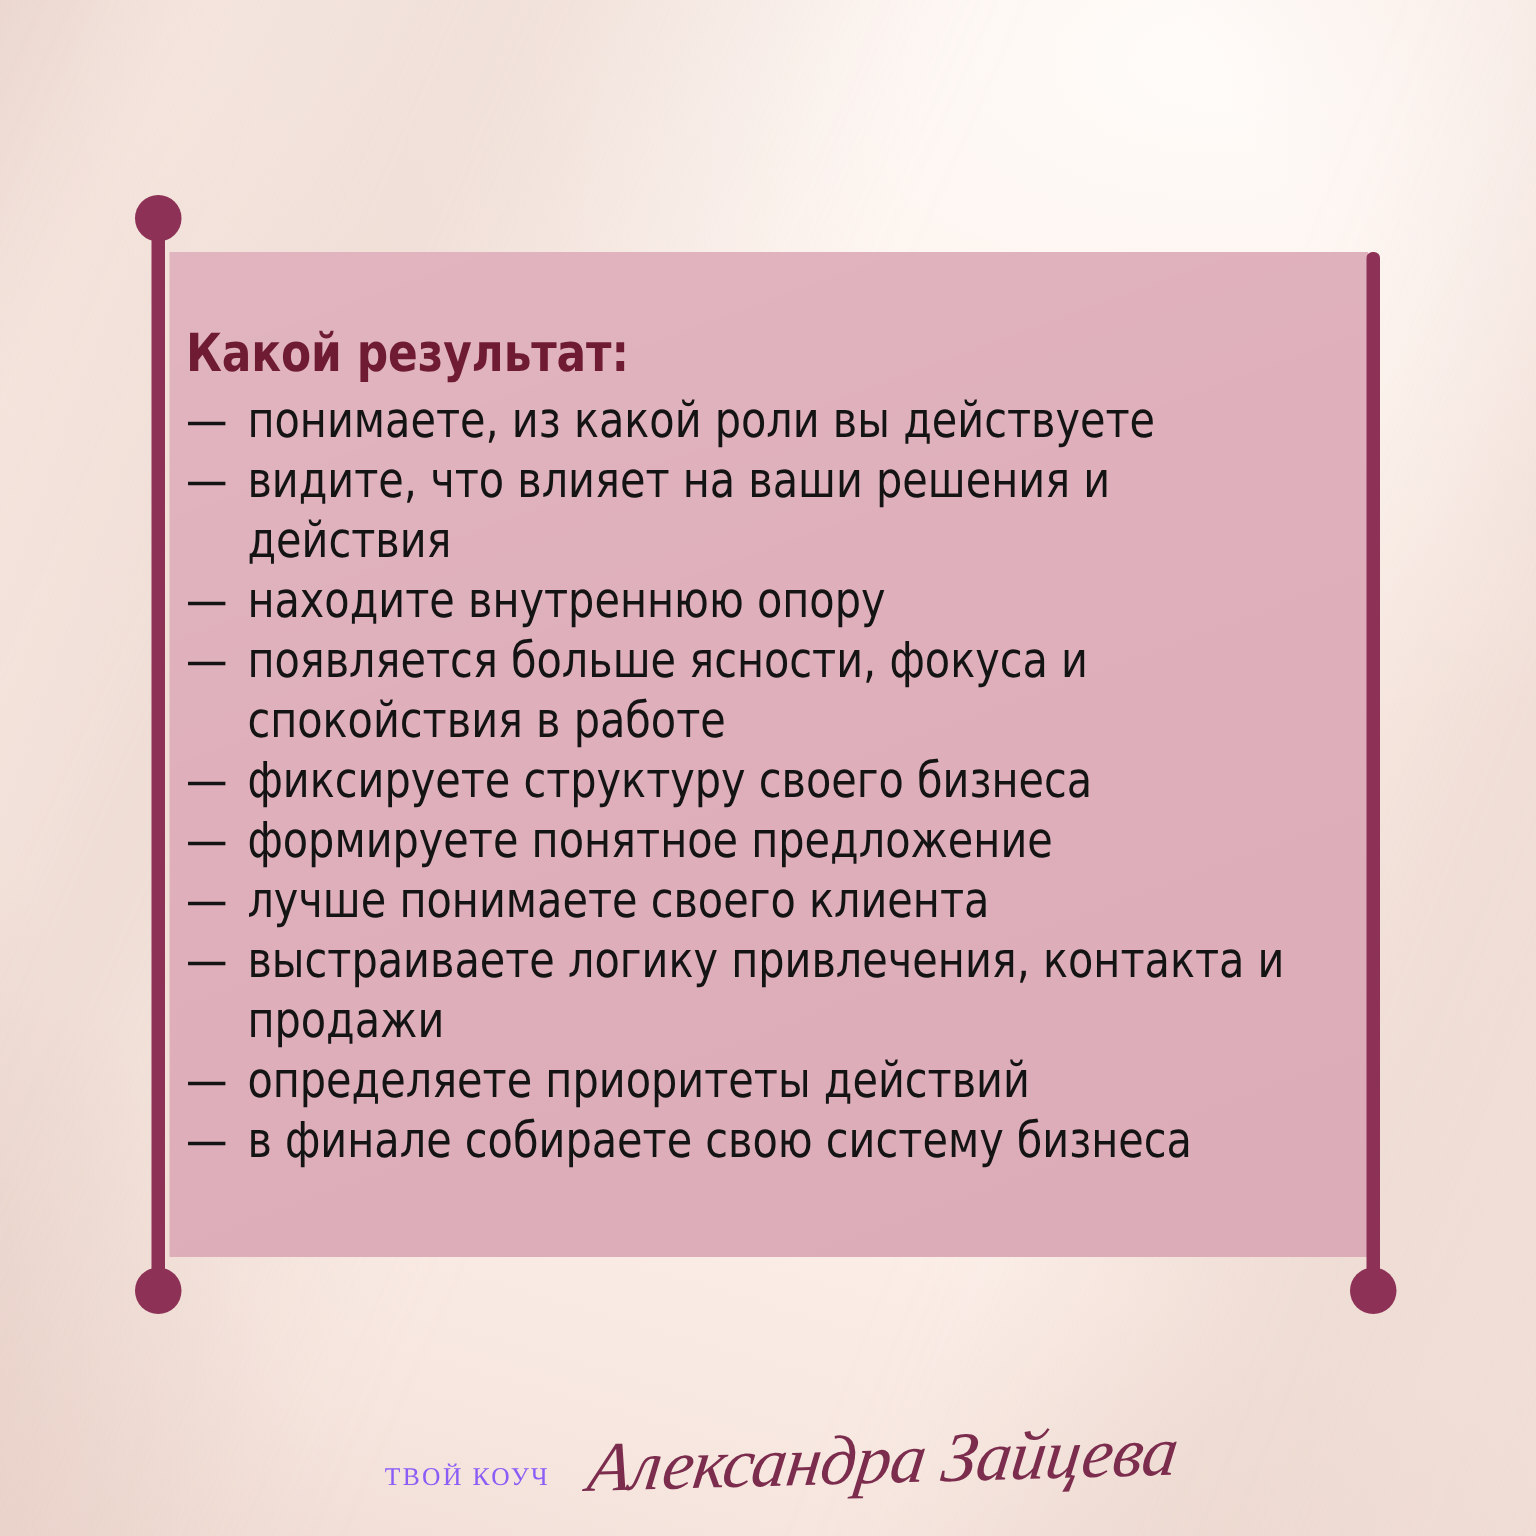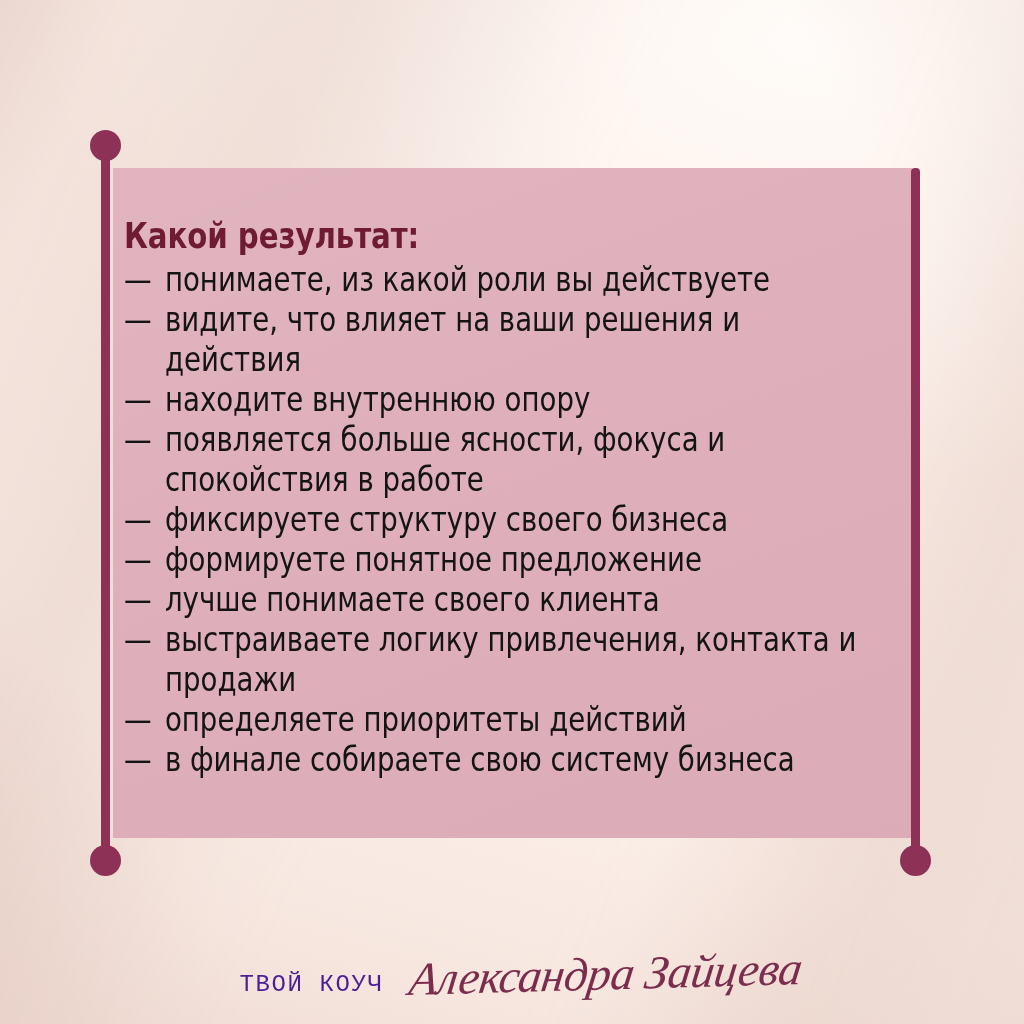--- a/index.html
+++ b/index.html
@@ -188,25 +188,25 @@
     position: absolute;
     left: 0;
     right: 0;
     bottom: 22px;
     display: flex;
     align-items: baseline;
     justify-content: center;
     gap: 22px;
   }
   #coach-label {
-    font-family: Liberation Mono, monospace;
-    font-size: 24px;
+    font-family: Liberation Serif, serif;
+    font-size: 17px;
     font-weight: 400;
     letter-spacing: 1.6px;
-    color: #4c1d95;
+    color: #8b5cf6;
     text-transform: uppercase;
   }
   #signature {
     font-family: "Liberation Serif", "DejaVu Serif", serif;
     font-size: 47px;
     font-style: italic;
     font-weight: 400;
     color: #7c2d4e;
     letter-spacing: -0.5px;
     transform: skewX(-9deg) rotate(-1.6deg);

